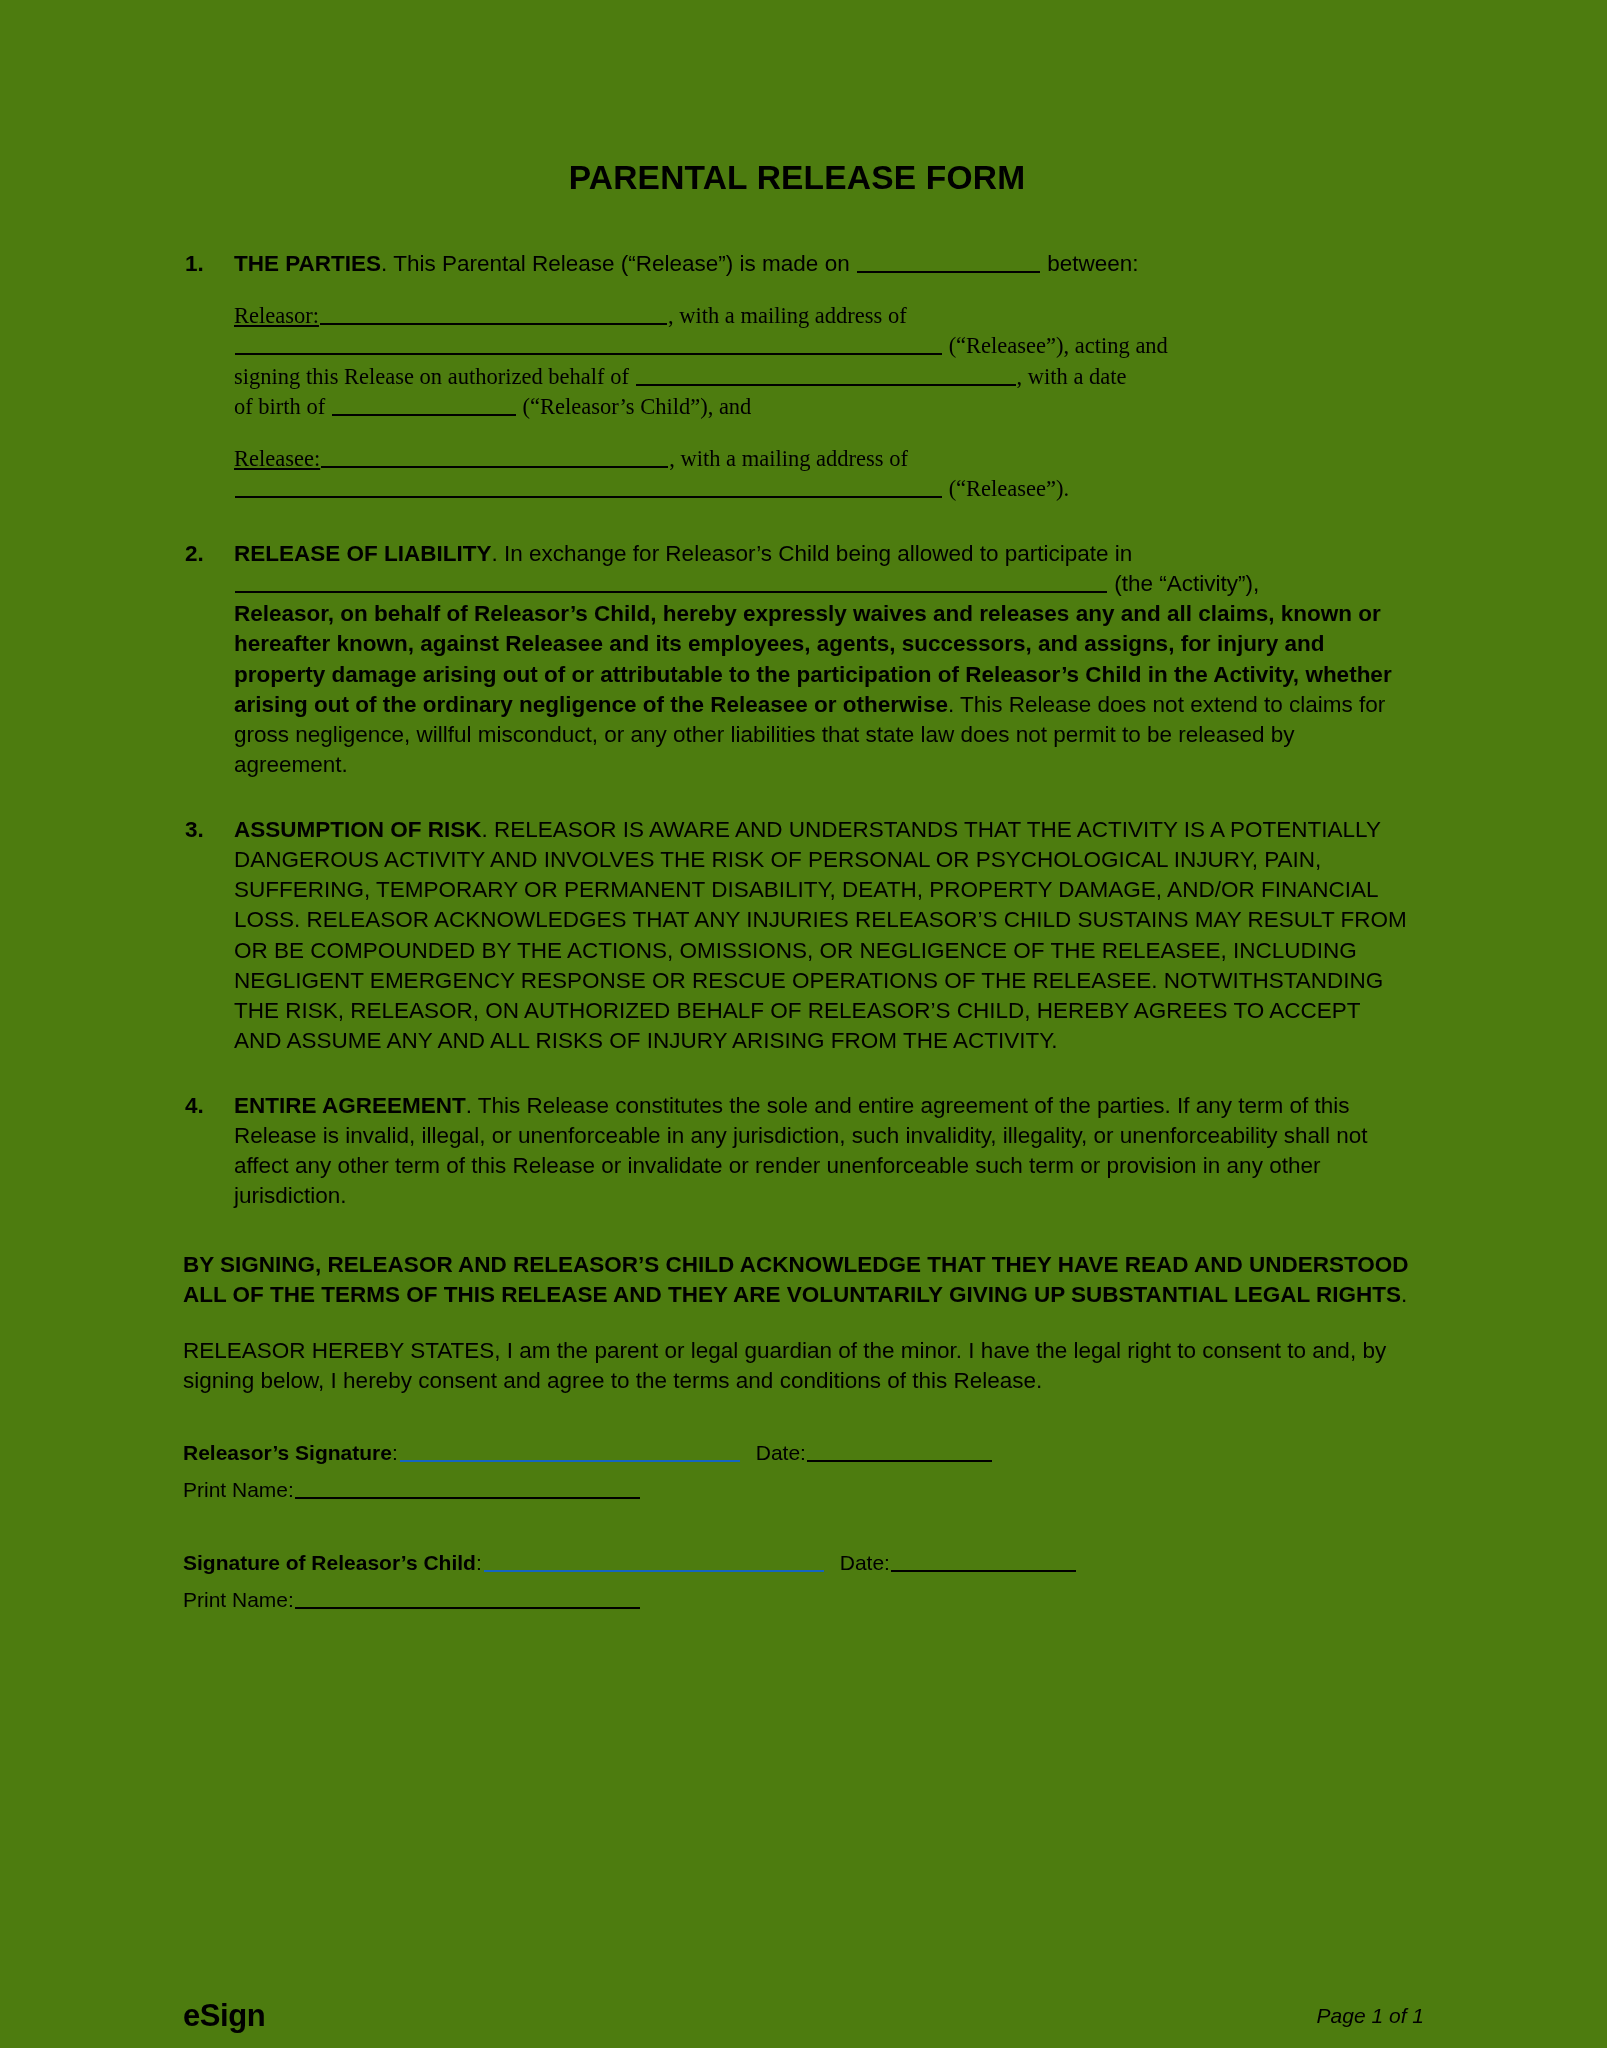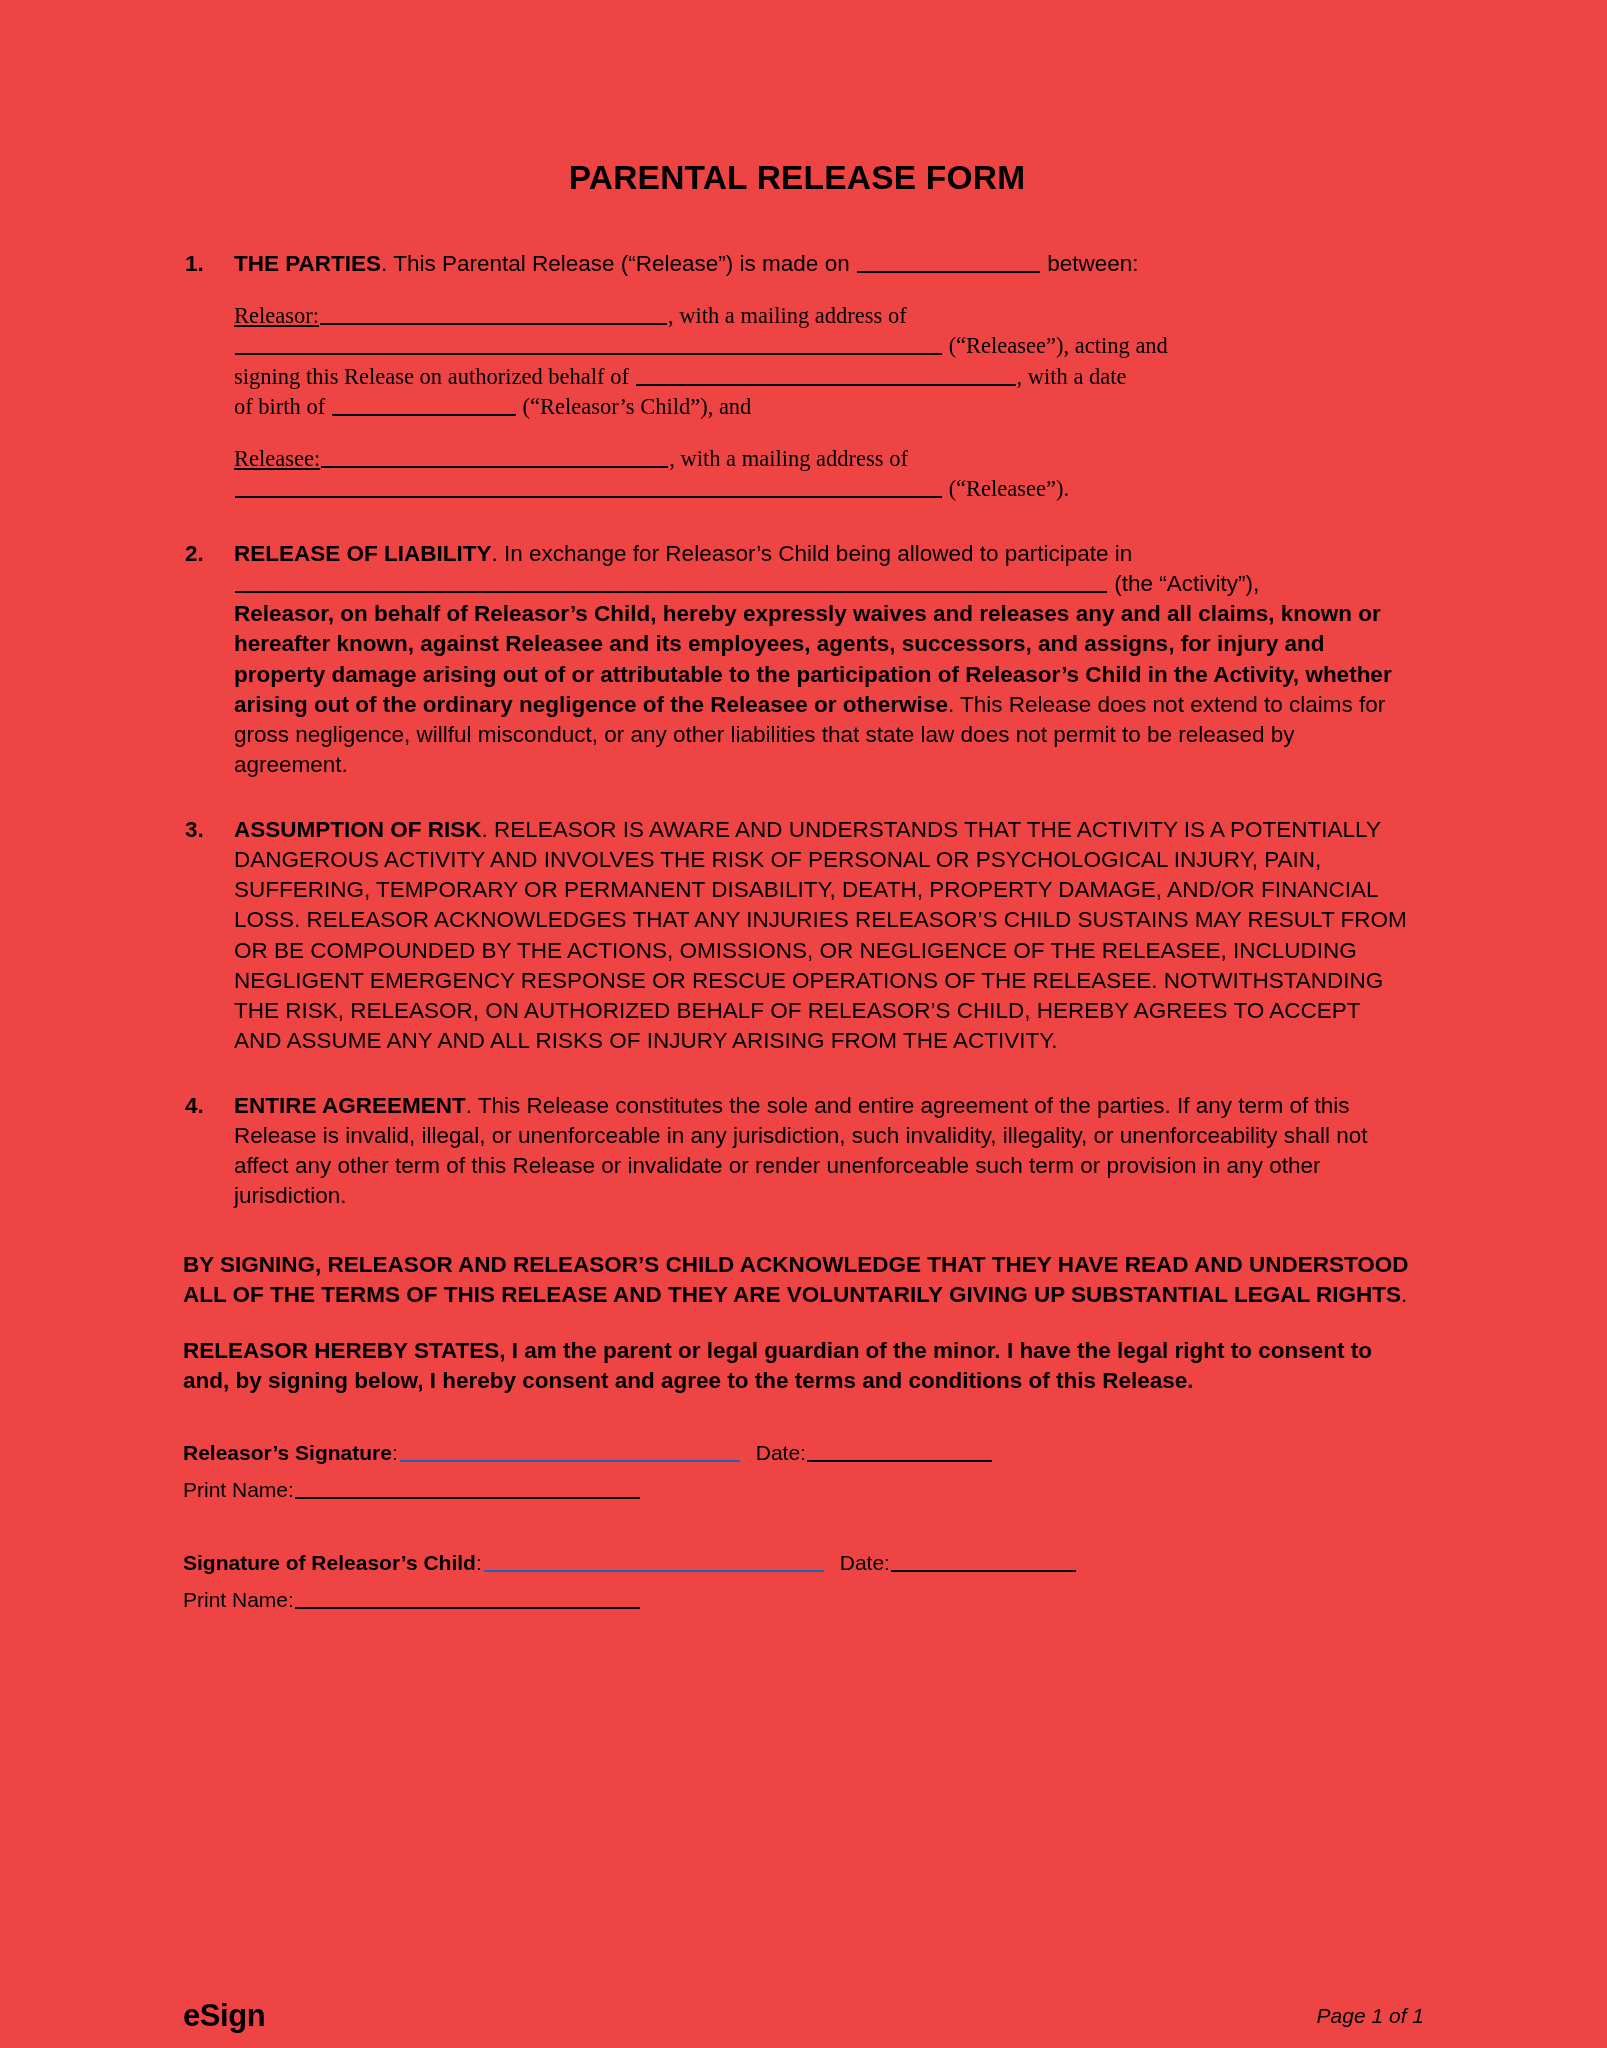--- a/index.html
+++ b/index.html
@@ -9,21 +9,21 @@
     height: 2048px;
     background: #ffffff;
     font-family: "Liberation Sans", sans-serif;
     color: #000000;
     -webkit-font-smoothing: antialiased;
   }
   .page {
     position: relative;
     width: 1607px;
     height: 2048px;
-    background: #ef4444;
+    background: #4d7c0f;
     padding: 0;
     overflow: hidden;
   }
   .content {
     position: absolute;
     left: 183px;
     top: 160px;
     width: 1228px;
   }
   .doc-title {
@@ -154,21 +154,21 @@
 
     <div class="clause" style="margin-top:34px;">
       <div class="num">4.</div>
       <div class="body">
         <p><b>ENTIRE AGREEMENT</b><span>. This Release constitutes the sole and entire agreement of the parties. If any term of this Release is invalid, illegal, or unenforceable in any jurisdiction, such invalidity, illegality, or unenforceability shall not affect any other term of this Release or invalidate or render unenforceable such term or provision in any other jurisdiction.</span></p>
       </div>
     </div>
 
     <p class="standalone bold" style="margin-top:38px;"><span>BY SIGNING, RELEASOR AND RELEASOR’S CHILD ACKNOWLEDGE THAT THEY HAVE READ AND UNDERSTOOD ALL OF THE TERMS OF THIS RELEASE AND THEY ARE VOLUNTARILY GIVING UP SUBSTANTIAL LEGAL RIGHTS</span><span style="font-weight:normal">.</span></p>
 
-    <p class="standalone" style="font-weight:bold;">RELEASOR HEREBY STATES, I am the parent or legal guardian of the minor. I have the legal right to consent to and, by signing below, I hereby consent and agree to the terms and conditions of this Release.</p>
+    <p class="standalone" style="">RELEASOR HEREBY STATES, I am the parent or legal guardian of the minor. I have the legal right to consent to and, by signing below, I hereby consent and agree to the terms and conditions of this Release.</p>
 
     <div class="sig-group" style="margin-top:40px;">
       <p class="sigline"><b>Releasor’s Signature</b><span>:</span><span class="blank-sig" style="width:340px"></span><span style="margin-left:14px">Date:</span><span class="blank" style="width:185px"></span></p>
       <p class="sigline" style="margin-top:6px;"><span>Print Name:</span><span class="blank" style="width:345px"></span></p>
     </div>
 
     <div class="sig-group second">
       <p class="sigline"><b>Signature of Releasor’s Child</b><span>:</span><span class="blank-sig" style="width:340px"></span><span style="margin-left:14px">Date:</span><span class="blank" style="width:185px"></span></p>
       <p class="sigline" style="margin-top:6px;"><span>Print Name:</span><span class="blank" style="width:345px"></span></p>
     </div>

